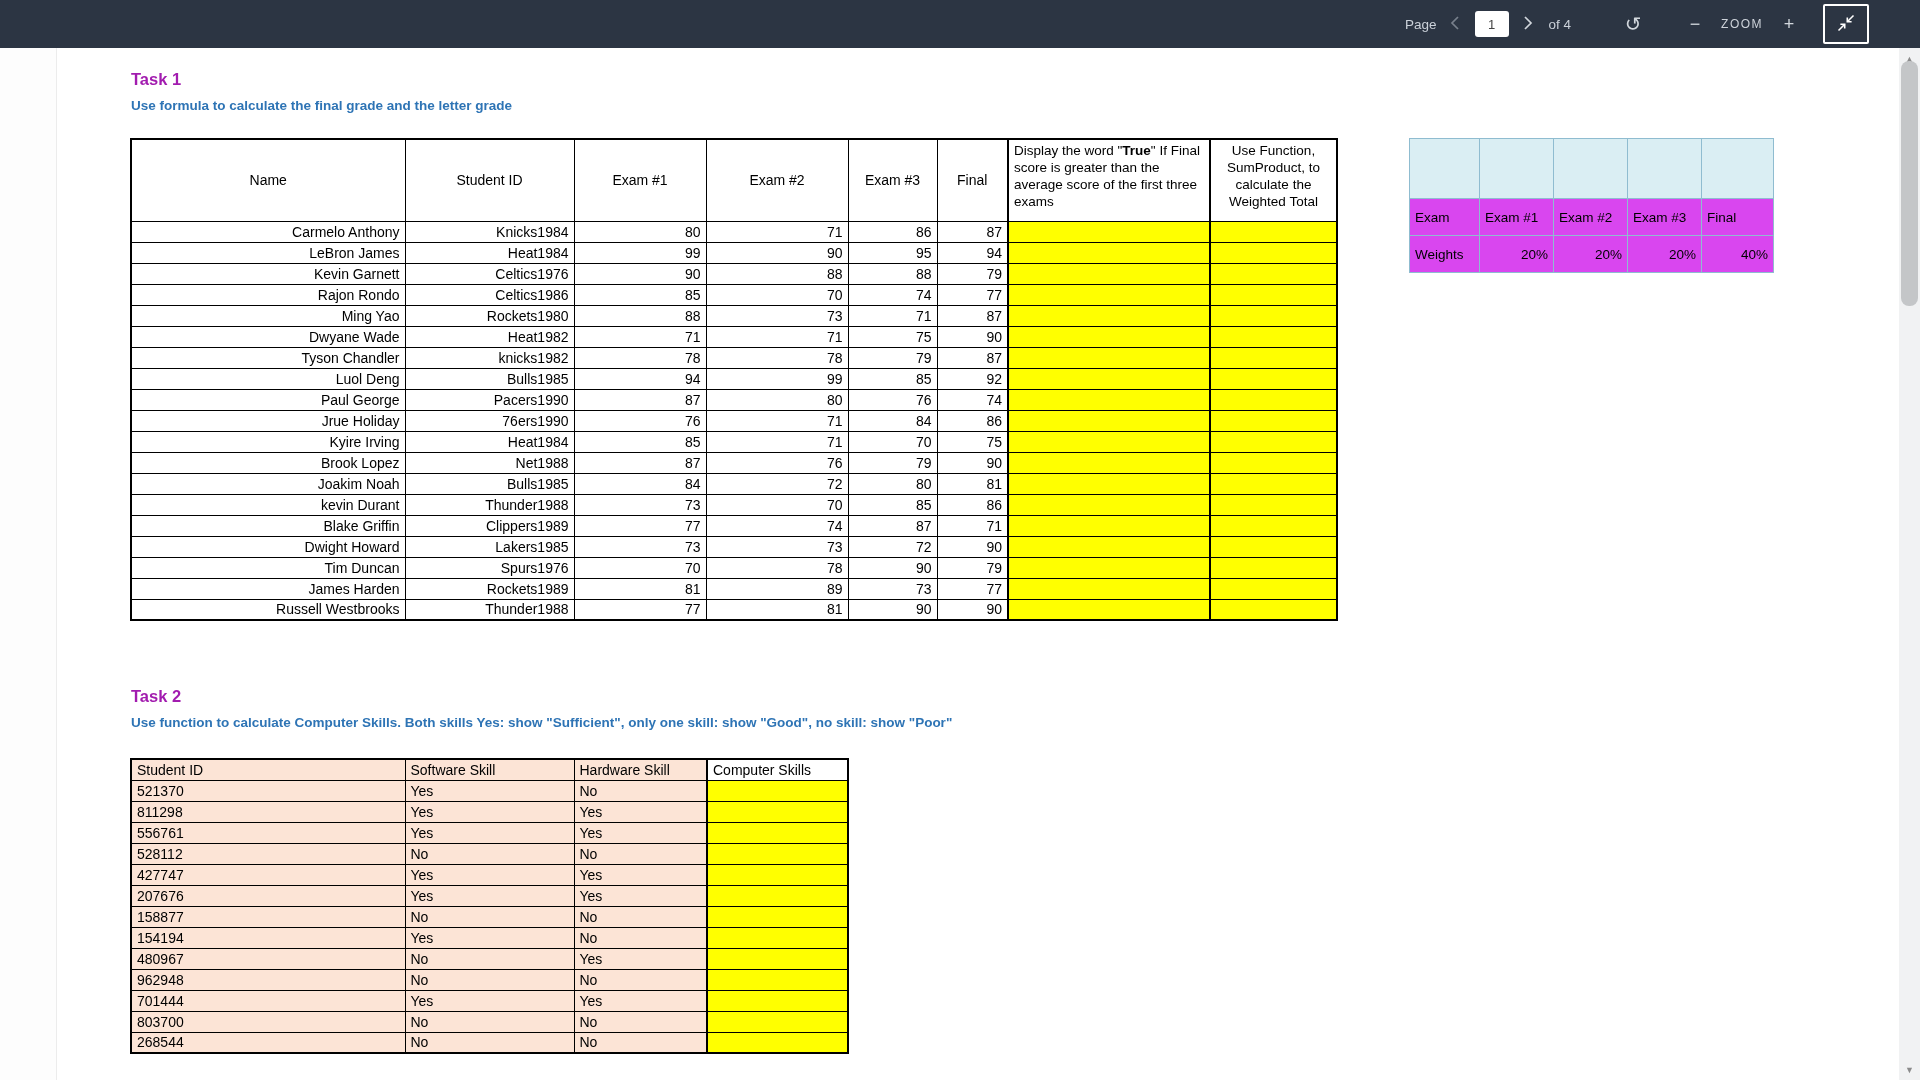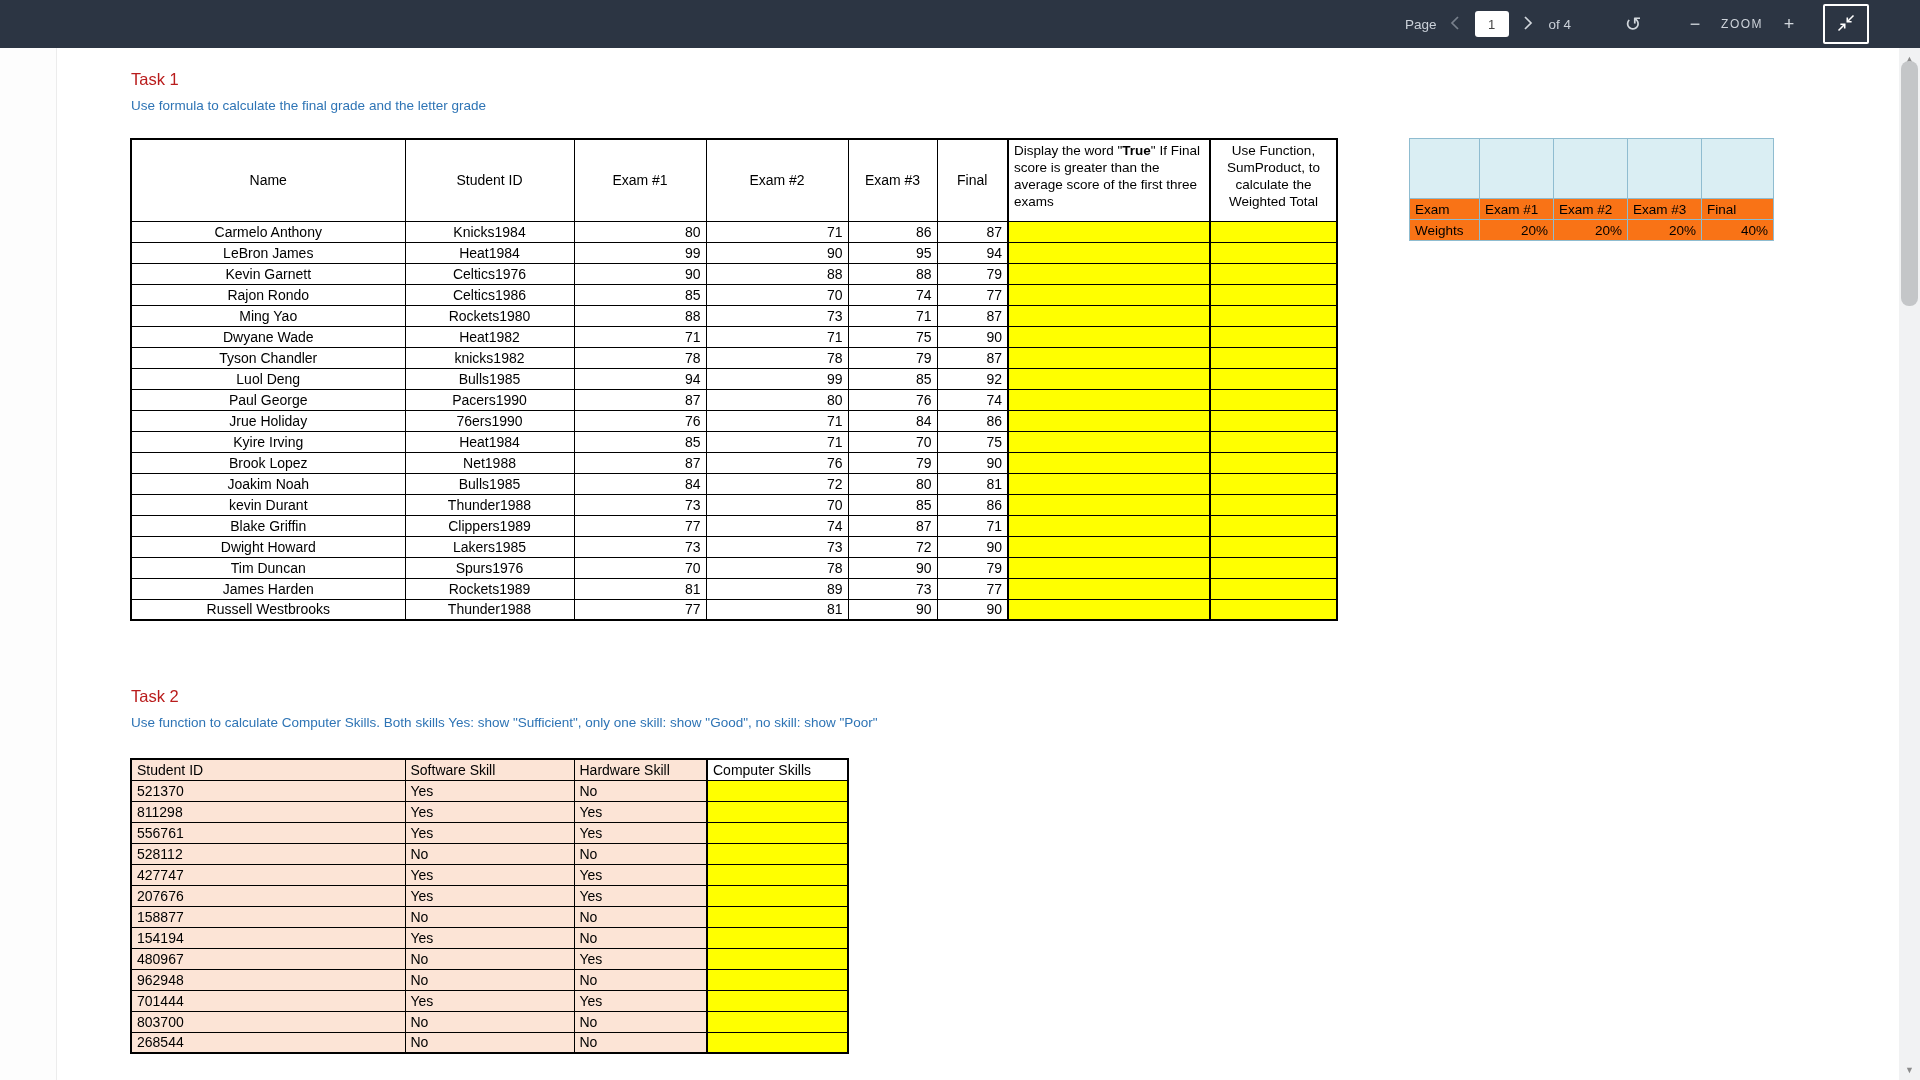--- a/index.html
+++ b/index.html
@@ -20,45 +20,45 @@
 
 
 .scrollbar{position:absolute;top:48px;right:0;width:21px;height:1032px;background:#f1f2f3;z-index:9}
 .sb-btn{position:absolute;left:0;width:21px;height:21px;display:flex;align-items:center;justify-content:center;color:#8b8b8b;font-size:9px;background:transparent;border:none;cursor:pointer}
 .sb-up{top:0}.sb-down{bottom:0}
 .sb-thumb{position:absolute;left:2px;top:13px;width:17px;height:245px;background:#c4c6c8;border-radius:8px;cursor:pointer}
 
 
 .page{position:absolute;inset:0}
 .gutter{position:absolute;left:0;top:48px;width:57px;bottom:0;background:#fdfdfd;border-right:1px solid #ececec}
-.h-title{position:absolute;color:#b91c1c;font-weight:400;font-size:16.5px}
-.h-sub{position:absolute;color:#2e74b5;font-weight:400;font-size:13.5px}
+.h-title{position:absolute;color:#a21caf;font-weight:700;font-size:16.5px}
+.h-sub{position:absolute;color:#2e74b5;font-weight:700;font-size:13.5px}
 #task1-title{left:131px;top:70px}
 #task1-sub{left:131px;top:98px}
 #task2-title{left:131px;top:687px}
 #task2-sub{left:131px;top:715px}
 
 table{border-collapse:collapse;table-layout:fixed;position:absolute;color:#000}
 
 
 #t1{left:130px;top:138px;font-size:14px;border:2px solid #000}
 #t1 th,#t1 td{border:1px solid #000;height:21px;padding:0 5px;overflow:hidden}
 #t1 tr.hdr{height:82px}
 #t1 th{font-weight:400;text-align:center;vertical-align:middle;white-space:normal}
 #t1 td{white-space:nowrap}
-#t1 .cl{text-align:center}
+#t1 .cl{text-align:right}
 #t1 .cr{text-align:right}
 #t1 .tcol{border-left-width:2px;border-right-width:2px}
 #t1 th.longL{text-align:left;vertical-align:top;padding:2px 5px;line-height:1.27;font-size:13.5px}
 #t1 th.longC{text-align:center;vertical-align:top;padding:2px 1px;line-height:1.27;font-size:13.5px}
 .yellow{background:#ffff00}
 
 
 #wt{left:1409px;top:138px;font-size:13.5px}
-#wt td{border:1px solid #8fbcd0;padding:0 5px;white-space:nowrap;overflow:hidden;height:21px;background:#f97316;text-align:left}
+#wt td{border:1px solid #8fbcd0;padding:0 5px;white-space:nowrap;overflow:hidden;height:37px;background:#d946ef;text-align:left}
 #wt tr.band td{height:60px;background:#daeef3}
 #wt td.pr{text-align:right}
 
 
 #t2{left:130px;top:758px;font-size:14px;border:2px solid #000}
 #t2 th,#t2 td{border:1px solid #000;height:21px;padding:0 5px;text-align:left;font-weight:400;white-space:nowrap;overflow:hidden}
 .peach{background:#fce4d6}
 #t2 .cscol{border-left-width:2px}
 #t2 th.cshead{background:#fff}
 </style>

